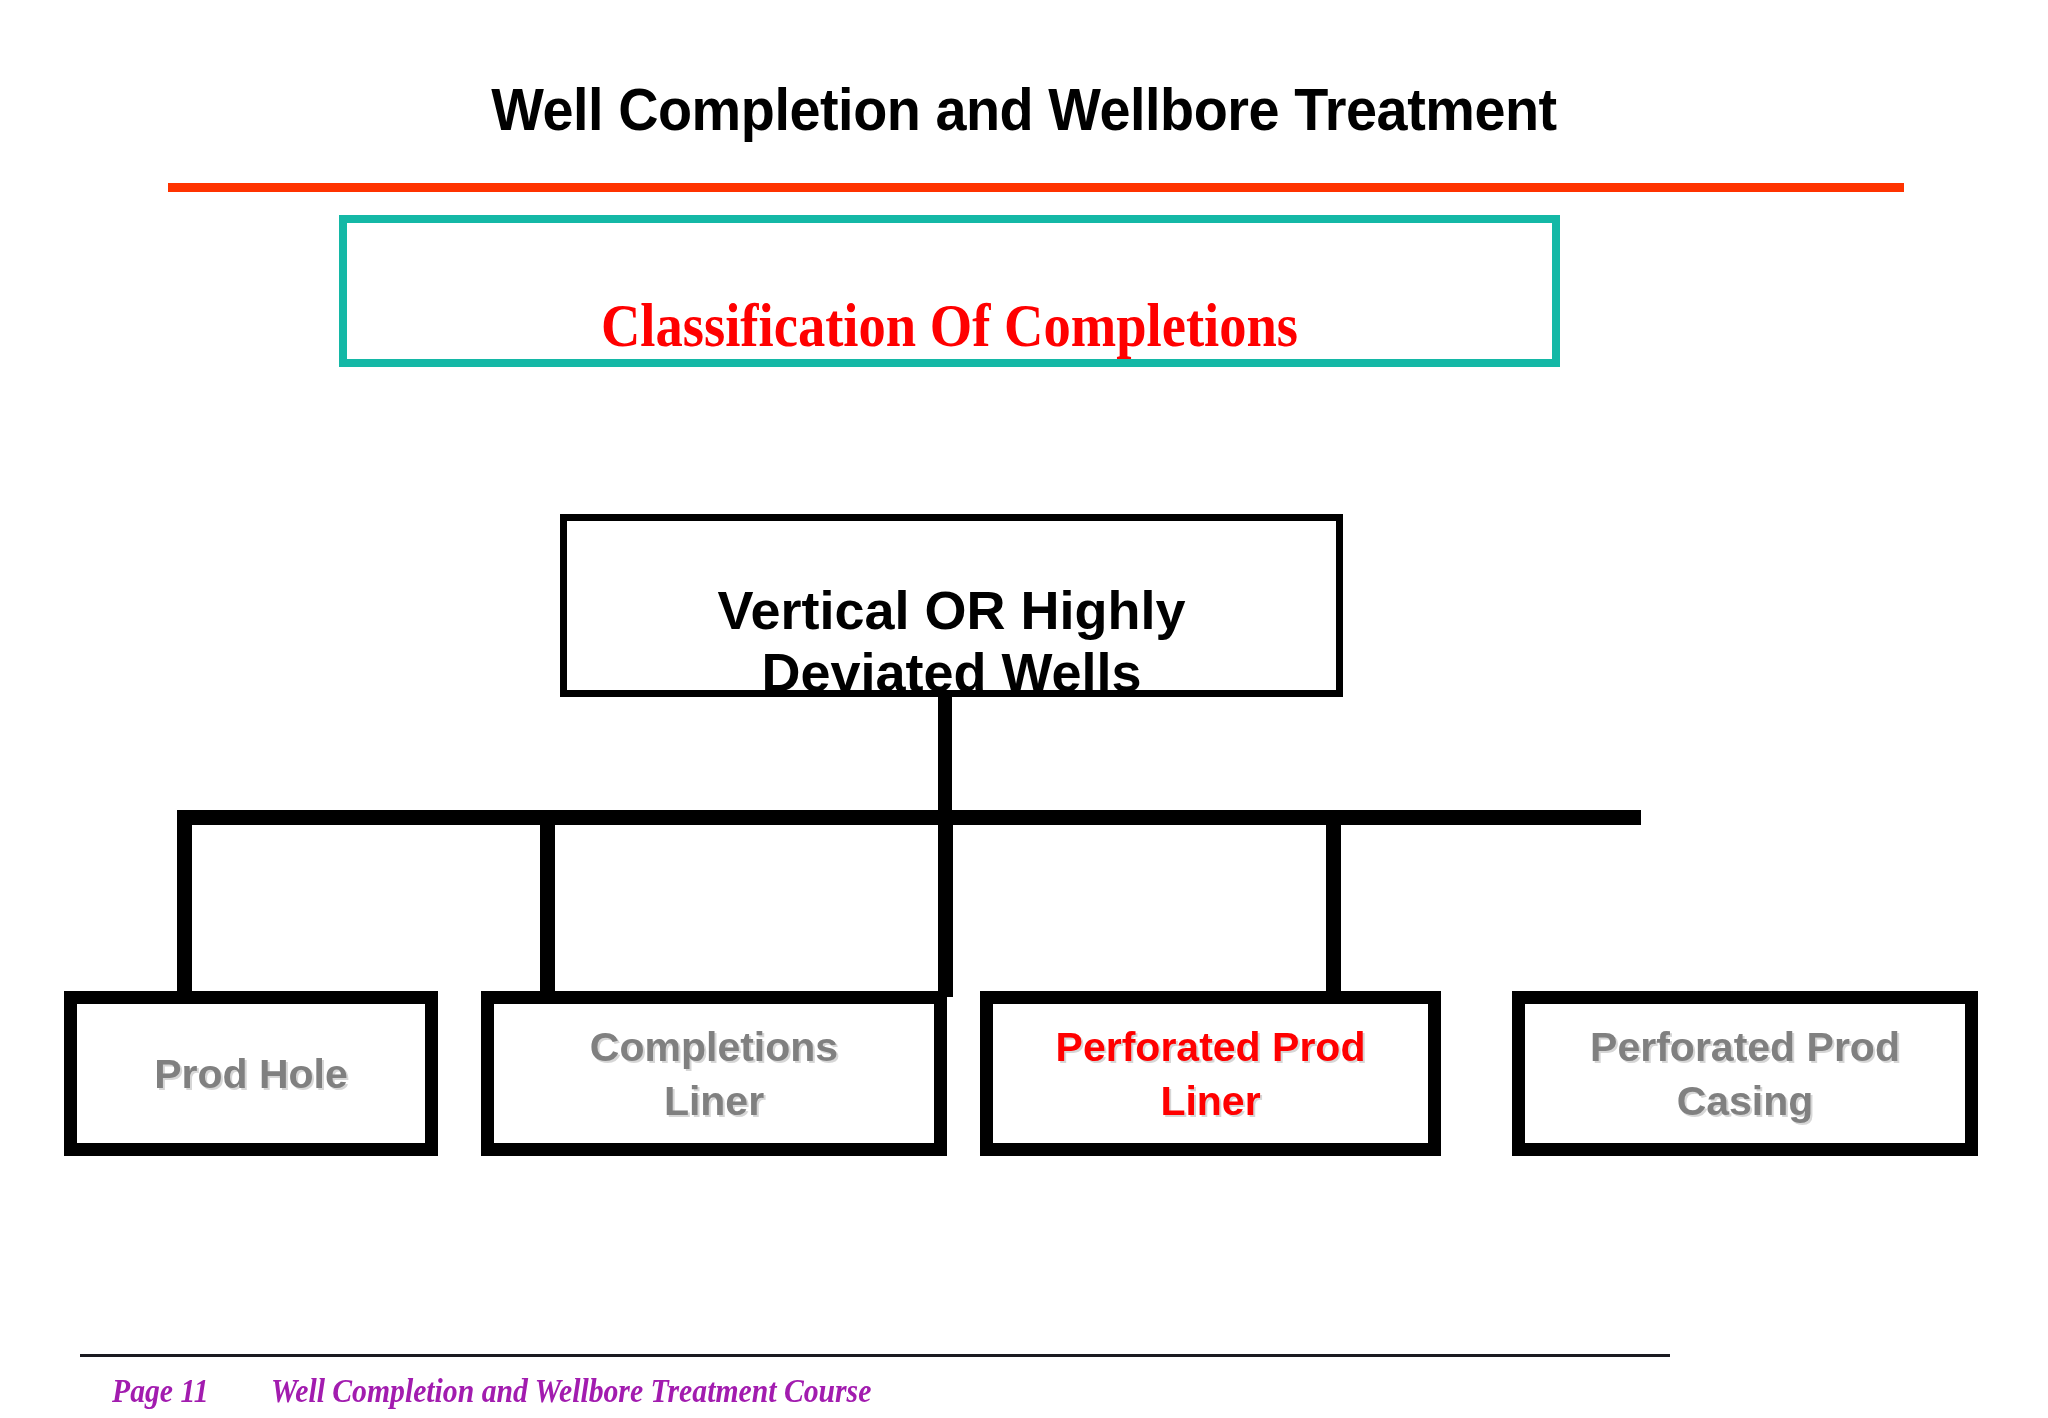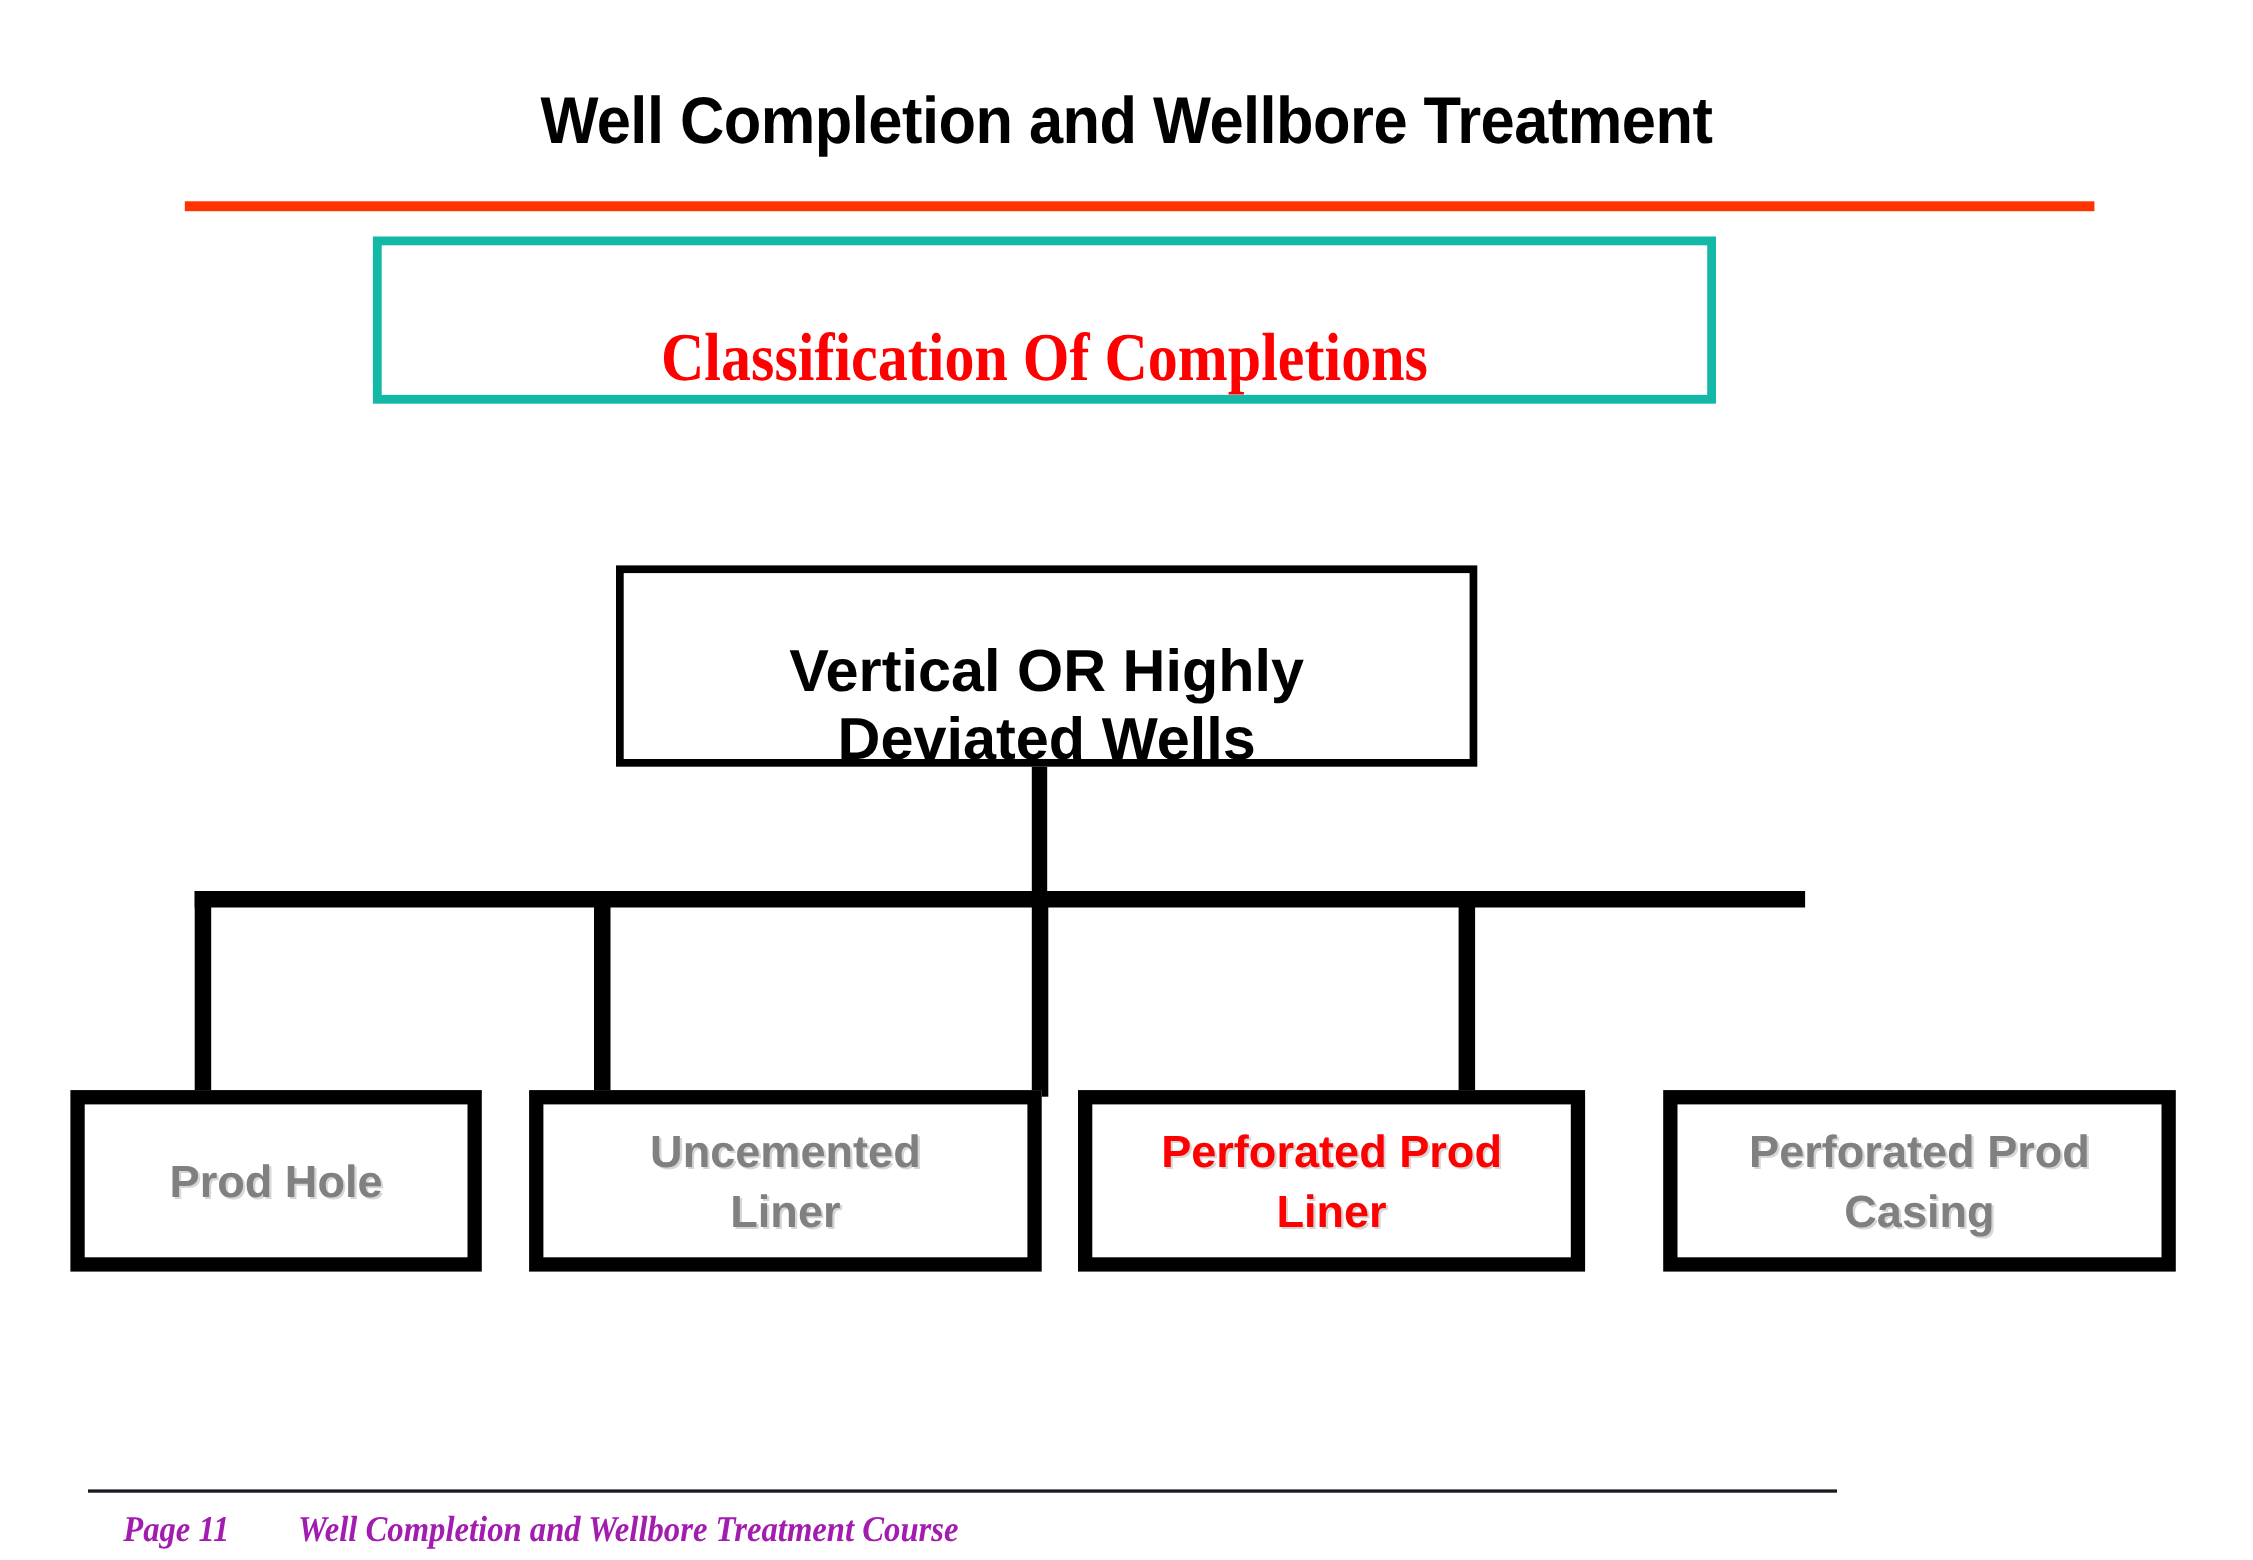--- a/index.html
+++ b/index.html
@@ -186,21 +186,21 @@
 <div class="conn conn-drop-1"></div>
 <div class="conn conn-drop-2"></div>
 <div class="conn conn-drop-3"></div>
 <div class="conn conn-drop-4"></div>
 
 <div class="leaf-box leaf-gray" id="leaf-0">
   <div class="leaf-text">Prod Hole</div>
 </div>
 
 <div class="leaf-box leaf-gray" id="leaf-1">
-  <div class="leaf-text">Uncemented
+  <div class="leaf-text">Completions
 Liner</div>
 </div>
 
 <div class="leaf-box leaf-red" id="leaf-2">
   <div class="leaf-text">Perforated Prod
 Liner</div>
 </div>
 
 <div class="leaf-box leaf-gray" id="leaf-3">
   <div class="leaf-text">Perforated Prod

